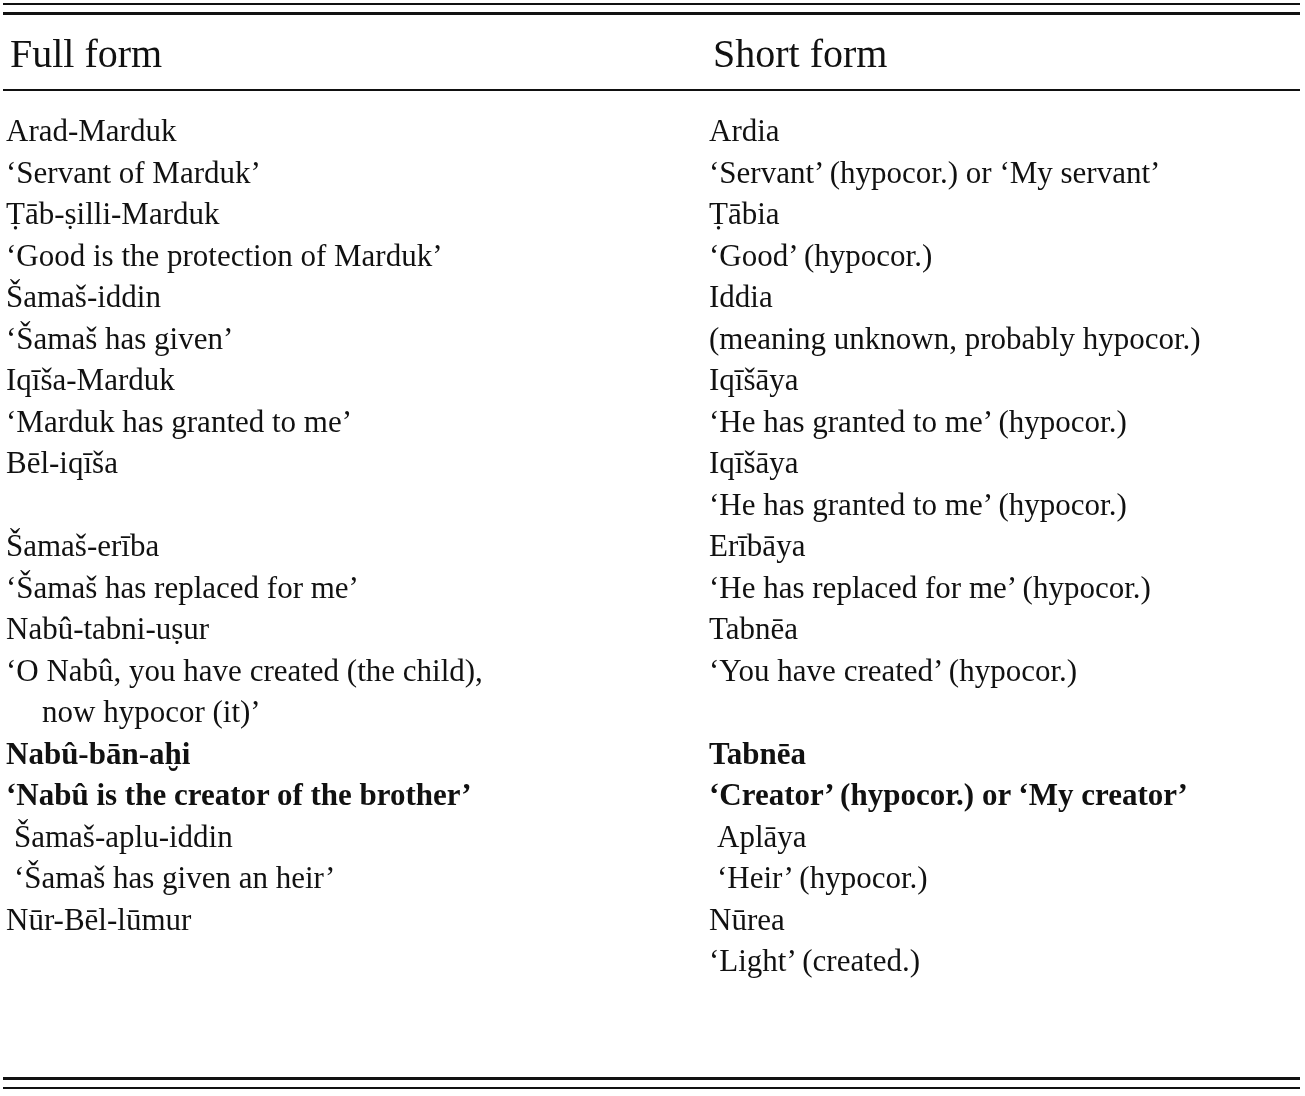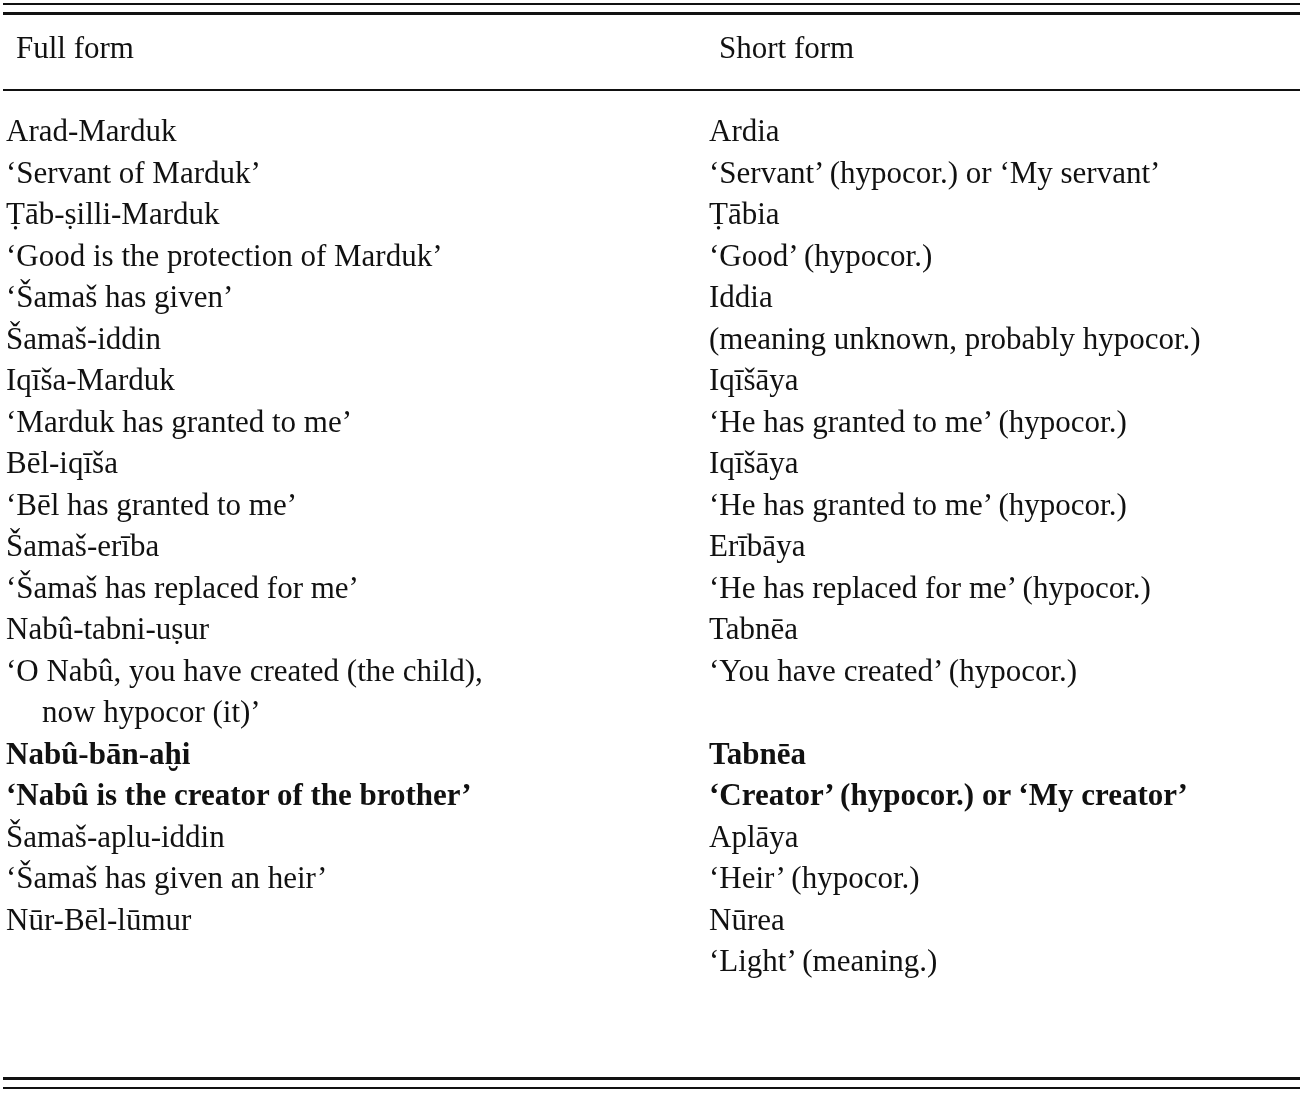--- a/index.html
+++ b/index.html
@@ -4,21 +4,21 @@
   <style>
     html, body { margin: 0; padding: 0; background: #ffffff; }
     body { width: 1305px; height: 1096px; position: relative; overflow: hidden;
       font-family: "Liberation Serif", "DejaVu Serif", serif; color: #111; }
     .rule { position: absolute; left: 3px; right: 5px; background: #111; }
     .r1 { top: 3px; height: 2px; }
     .r2 { top: 12px; height: 3px; }
     .r3 { top: 89px; height: 2px; }
     .r4 { top: 1077px; height: 3px; }
     .r5 { top: 1087px; height: 2px; }
-    .header { position: absolute; top: 30px; left: 10px; right: 0; height: 44px; font-size: 31px; text-decoration: underline; }
+    .header { position: absolute; top: 30px; left: 4px; right: 0; height: 44px; font-size: 40px; text-decoration: underline; }
     .col-a { position: absolute; left: 6px; }
     .col-b { position: absolute; left: 709px; }
     .body { position: absolute; top: 110px; left: 0; right: 0; }
     .row { position: relative; }
     .line { height: 41.5px; line-height: 41.5px; font-size: 31px; white-space: nowrap; }
     .cell { position: absolute; top: 0; }
     .indent { padding-left: 36px; }
   </style>
 </head>
 <body>
@@ -50,42 +50,41 @@
           <div class="line">Ṭāb-ṣilli-Marduk</div>
           <div class="line">‘Good is the protection of Marduk’</div>
         </div>
         <div class="cell col-b">
           <div class="line">Ṭābia</div>
           <div class="line">‘Good’ (hypocor.)</div>
         </div>
       </div>
       <div class="row" style="height: 83px;">
         <div class="cell col-a">
+          <div class="line">Šamaš-iddin</div>
           <div class="line">‘Šamaš has given’</div>
-          <div class="line">Šamaš-iddin</div>
         </div>
         <div class="cell col-b">
           <div class="line">Iddia</div>
           <div class="line">(meaning unknown, probably hypocor.)</div>
         </div>
       </div>
       <div class="row" style="height: 83px;">
         <div class="cell col-a">
           <div class="line">Iqīša-Marduk</div>
           <div class="line">‘Marduk has granted to me’</div>
         </div>
         <div class="cell col-b">
           <div class="line">Iqīšāya</div>
           <div class="line">‘He has granted to me’ (hypocor.)</div>
         </div>
       </div>
       <div class="row" style="height: 83px;">
         <div class="cell col-a">
           <div class="line">Bēl-iqīša</div>
-          <div class="line">‘Bēl has granted to me’</div>
         </div>
         <div class="cell col-b">
           <div class="line">Iqīšāya</div>
           <div class="line">‘He has granted to me’ (hypocor.)</div>
         </div>
       </div>
       <div class="row" style="height: 83px;">
         <div class="cell col-a">
           <div class="line">Šamaš-erība</div>
           <div class="line">‘Šamaš has replaced for me’</div>
@@ -109,36 +108,36 @@
       <div class="row" style="height: 83px; font-weight: bold;">
         <div class="cell col-a">
           <div class="line">Nabû-bān-aḫi</div>
           <div class="line">‘Nabû is the creator of the brother’</div>
         </div>
         <div class="cell col-b">
           <div class="line">Tabnēa</div>
           <div class="line">‘Creator’ (hypocor.) or ‘My creator’</div>
         </div>
       </div>
-      <div class="row" style="height: 83px;">
+      <div class="row" style="height: 83px; margin-left: 8px;">
         <div class="cell col-a">
           <div class="line">Šamaš-aplu-iddin</div>
           <div class="line">‘Šamaš has given an heir’</div>
         </div>
         <div class="cell col-b">
           <div class="line">Aplāya</div>
           <div class="line">‘Heir’ (hypocor.)</div>
         </div>
       </div>
       <div class="row" style="height: 83px;">
         <div class="cell col-a">
           <div class="line">Nūr-Bēl-lūmur</div>
         </div>
         <div class="cell col-b">
           <div class="line">Nūrea</div>
-          <div class="line">‘Light’ (meaning.)</div>
+          <div class="line">‘Light’ (created.)</div>
         </div>
       </div>
     </div>
 
   <div class="rule r4"></div>
   <div class="rule r5"></div>
 </div>
 
 </body></html>

